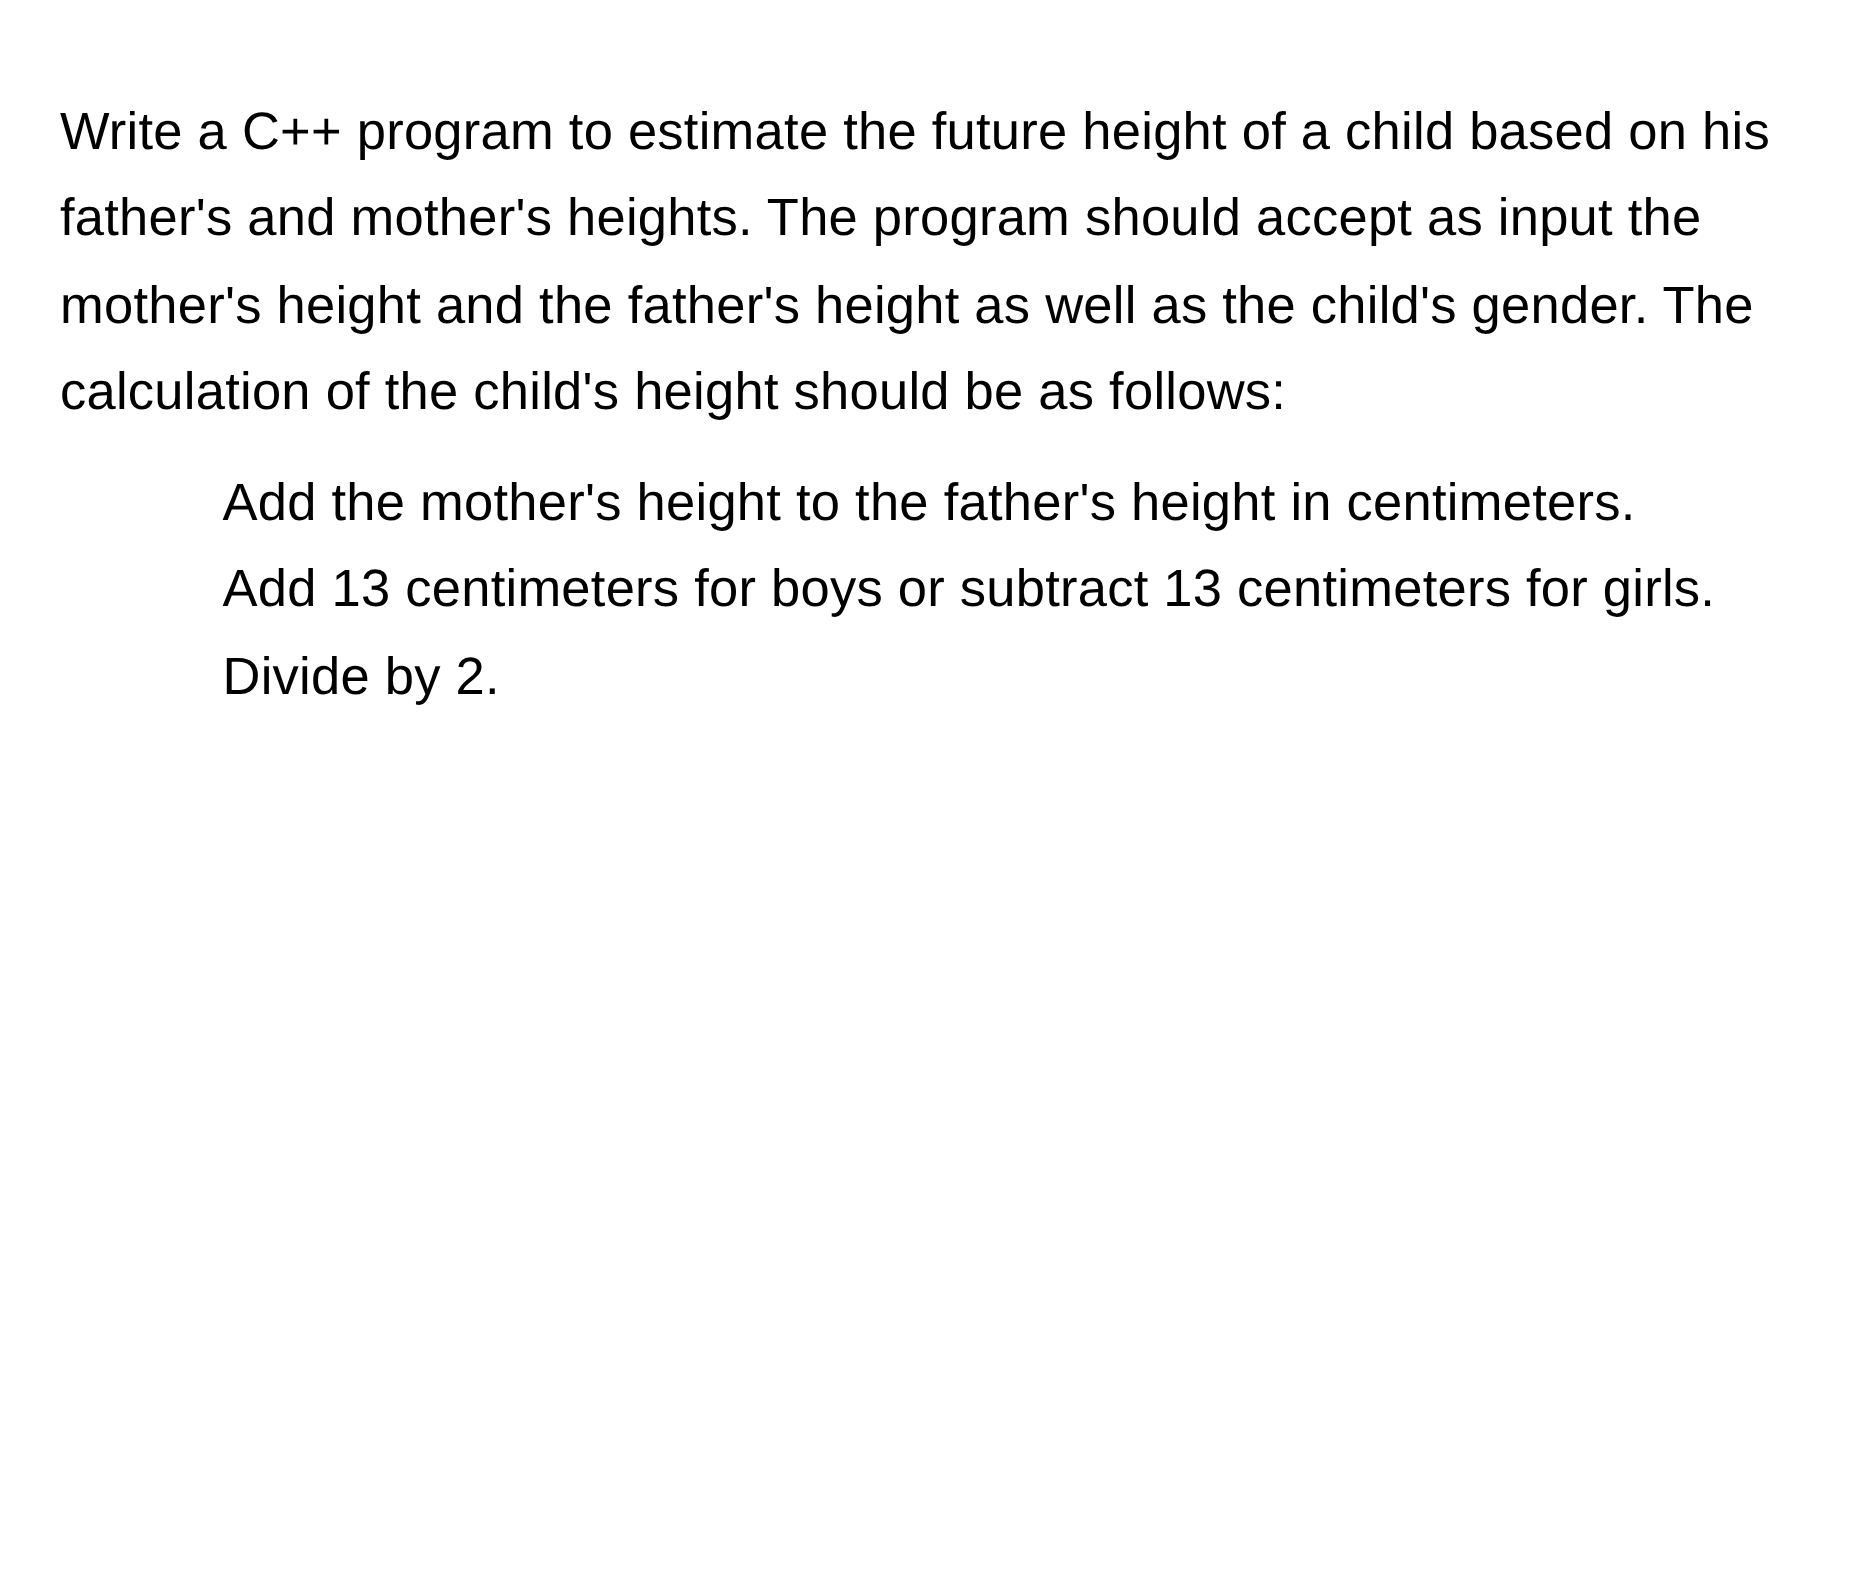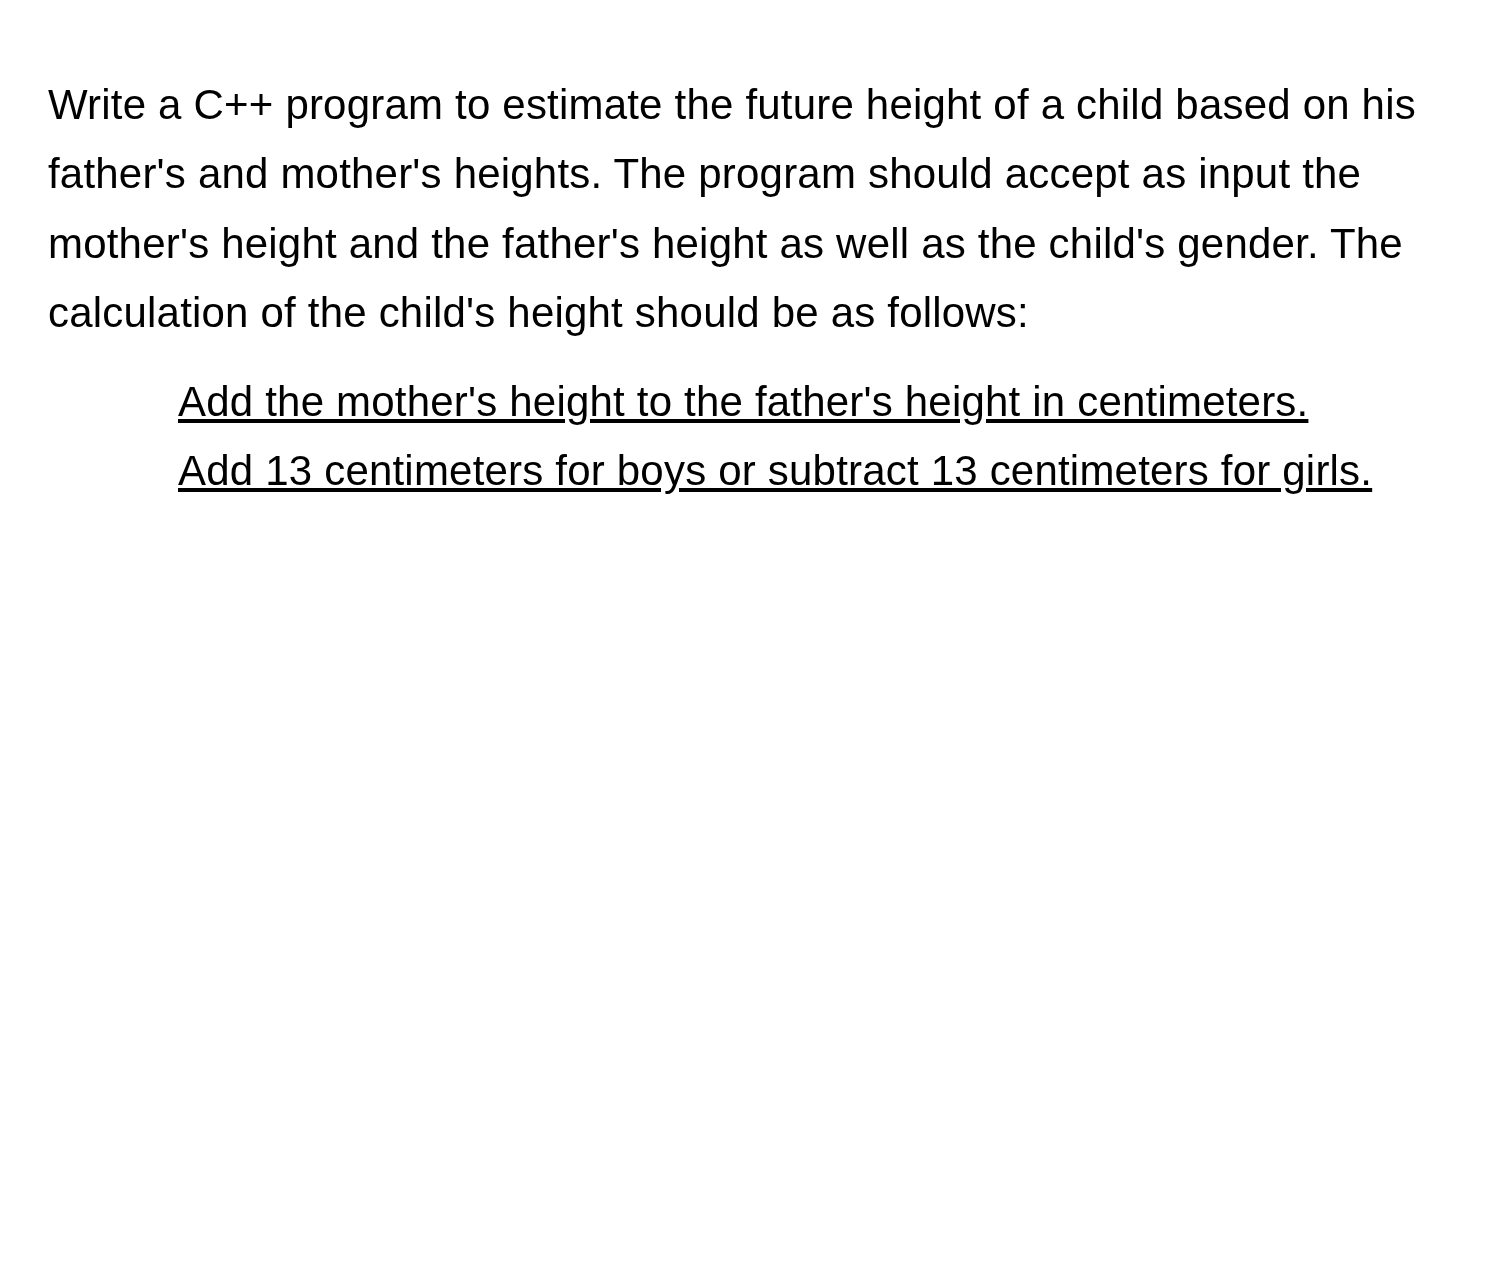--- a/index.html
+++ b/index.html
@@ -19,24 +19,24 @@
       letter-spacing: 0.2px;
     }
     .intro {
       margin-bottom: 20px;
     }
     .steps {
       padding-left: 130px;
     }
     .step {
       margin-bottom: 0;
-      text-decoration: underline;
     }
   </style>
 </head>
 <body>
 
 <div class="intro">Write a C++ program to estimate the future height of a child based on his father's and mother's heights. The program should accept as input the mother's height and the father's height as well as the child's gender. The calculation of the child's height should be as follows:</div>
 
 <div class="steps">
   <div class="step">Add the mother's height to the father's height in centimeters.</div>
   <div class="step">Add 13 centimeters for boys or subtract 13 centimeters for girls.</div>
+  <div class="step">Divide by 2.</div>
 </div>
 
 </body></html>

